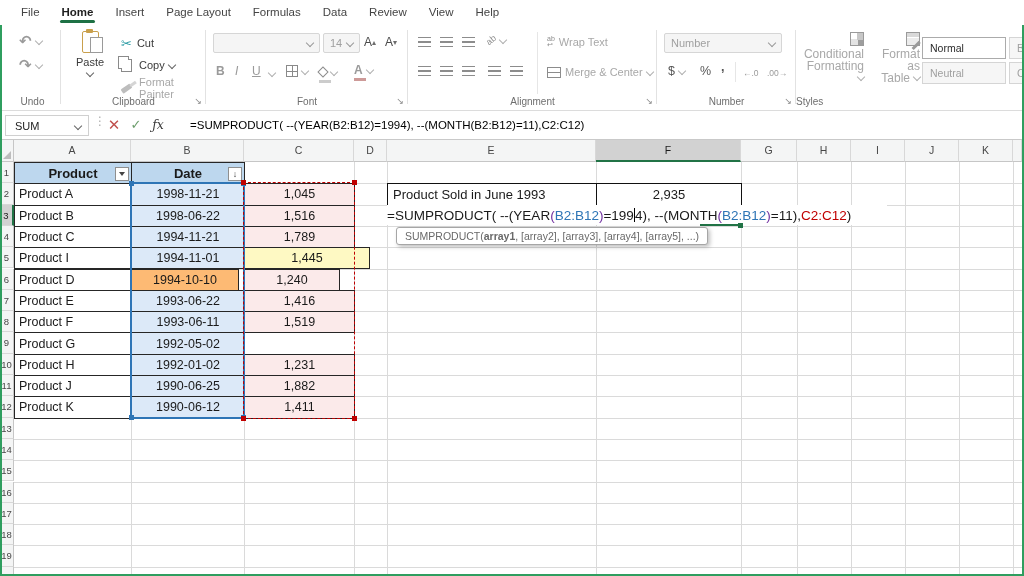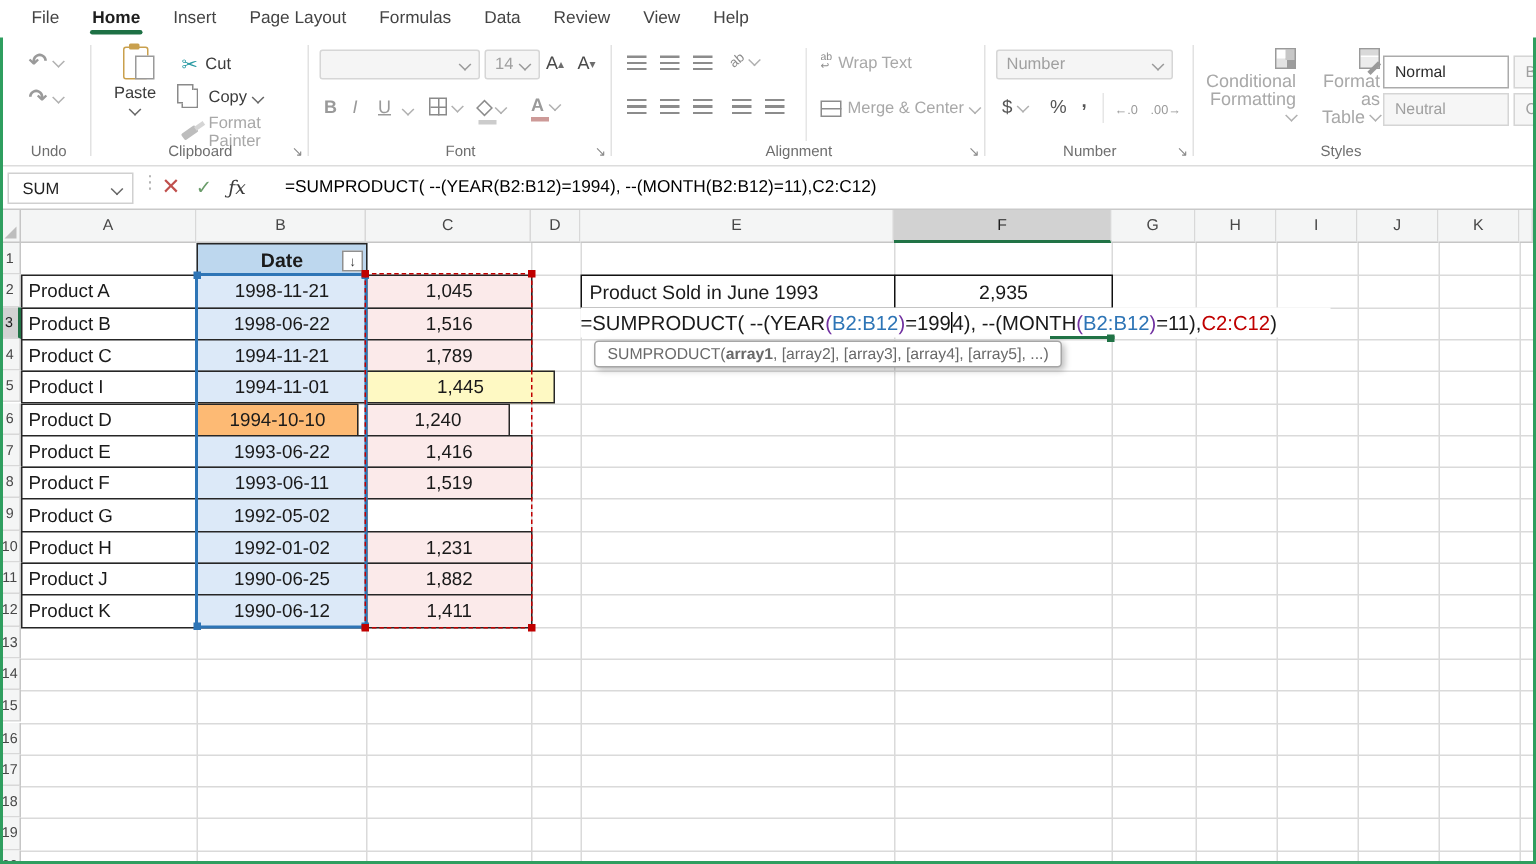--- a/index.html
+++ b/index.html
@@ -271,21 +271,21 @@
       </div>
       <div class="stybtn" style="left:72px;top:8px;width:52px;">
         <span class="ic-fat"></span><br>
         <span>Format as</span><br>
         <span>Table</span><span class="chev dis"></span>
       </div>
       <div class="gal on" style="left:126px;top:13px;width:84px;height:22px;">Normal</div>
       <div class="gal off" style="left:126px;top:38px;width:84px;height:22px;">Neutral</div>
       <div class="gal off" style="left:213px;top:13px;width:40px;height:22px;">B</div>
       <div class="gal off" style="left:213px;top:38px;width:40px;height:22px;">C</div>
-      <div class="glabel" style="text-align:center;padding-right:32px;">Styles</div>
+      <div class="glabel" style="text-align:left;padding-right:32px;">Styles</div>
     </div>
   </div>
 
   <div id="fbar">
     <div id="namebox">
       <span>SUM</span>
       <span class="chev"></span>
     </div>
     <div class="grip">⋮</div>
     <div class="fbx" id="fcancel">✕</div>
@@ -353,20 +353,23 @@
       <div class="ghl" style="left: 14px; width: 1008px; top: 235px;"></div>
       <div class="ghl" style="left: 14px; width: 1008px; top: 256.3px;"></div>
       <div class="ghl" style="left: 14px; width: 1008px; top: 277.6px;"></div>
       <div class="ghl" style="left: 14px; width: 1008px; top: 298.9px;"></div>
       <div class="ghl" style="left: 14px; width: 1008px; top: 320.2px;"></div>
       <div class="ghl" style="left: 14px; width: 1008px; top: 341.5px;"></div>
       <div class="ghl" style="left: 14px; width: 1008px; top: 362.8px;"></div>
       <div class="ghl" style="left: 14px; width: 1008px; top: 384.1px;"></div>
       <div class="ghl" style="left: 14px; width: 1008px; top: 405.4px;"></div>
       <div class="ghl" style="left: 14px; width: 1008px; top: 426.7px;"></div>
+      <div class="tcell thead" style="left: 14px; top: 22px; width: 118px; height: 22.3px; background: rgb(189, 215, 238);">Product<div class="fbtn2">
+          <div class="ftri"></div>
+        </div></div>
       <div class="tcell thead" style="left: 131px; top: 22px; width: 114px; height: 22.3px; background: rgb(189, 215, 238);">Date<div class="fbtn2">
           <div class="fsort">↓</div>
         </div></div>
       <div class="tcell thead" style="left: 244px; top: 22px; width: 111px; height: 22.3px; background: rgb(189, 215, 238); margin-top: 32px;">Amount<div class="fbtn2">
           <div class="ftri"></div>
         </div></div>
       <div class="tcell tprod" style="left: 14px; top: 43.3px; width: 118px; height: 22.3px;">Product A</div>
       <div class="tcell tctr" style="left: 131px; top: 43.3px; width: 114px; height: 22.3px; background: rgb(220, 233, 248);">1998-11-21</div>
       <div class="tcell tctr" style="left: 244px; top: 43.3px; width: 111px; height: 22.3px; background: rgb(251, 234, 234);">1,045</div>
       <div class="tcell tprod" style="left: 14px; top: 64.6px; width: 118px; height: 22.3px;">Product B</div>

